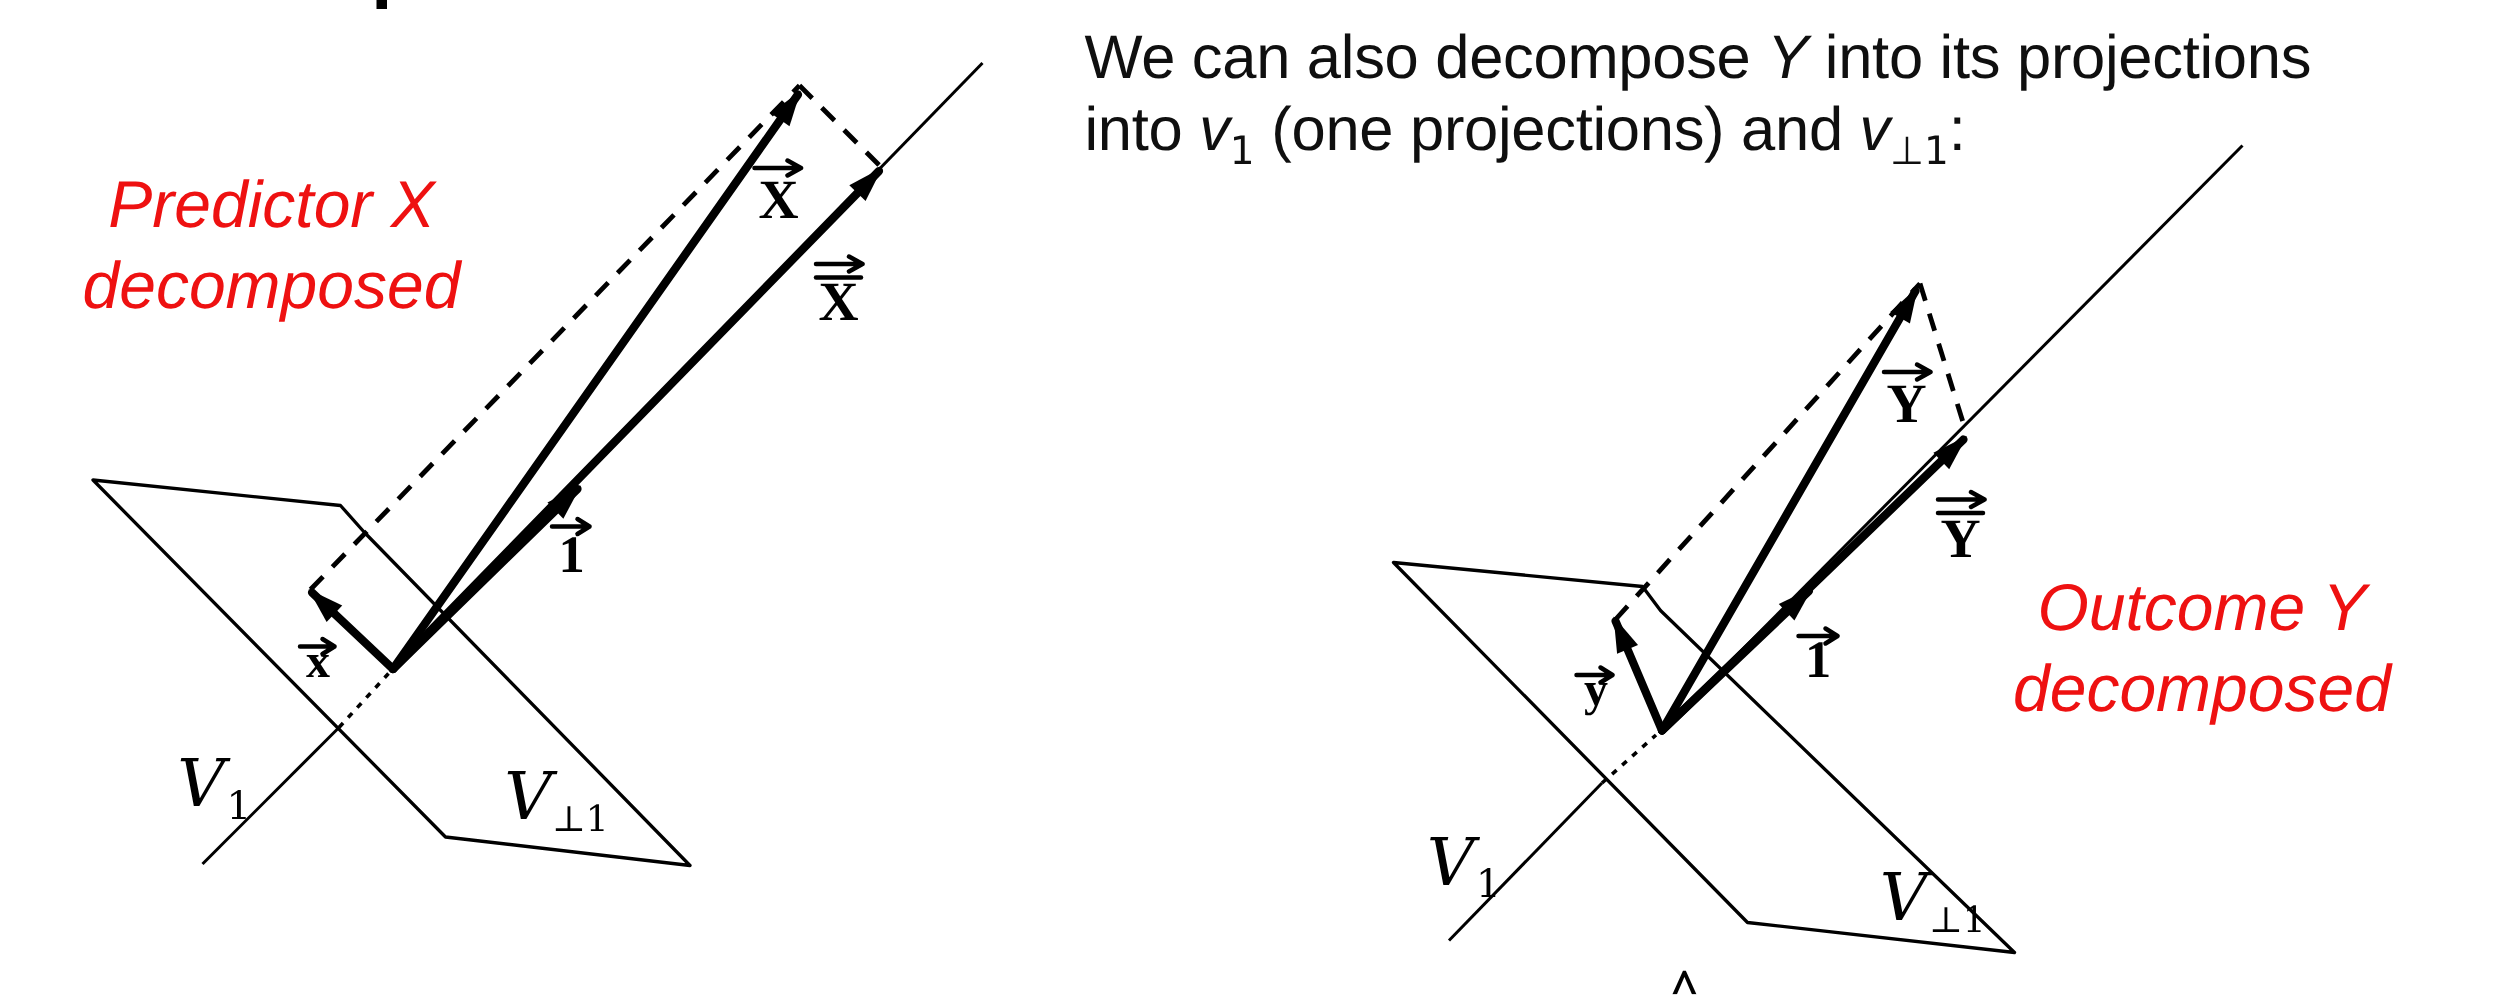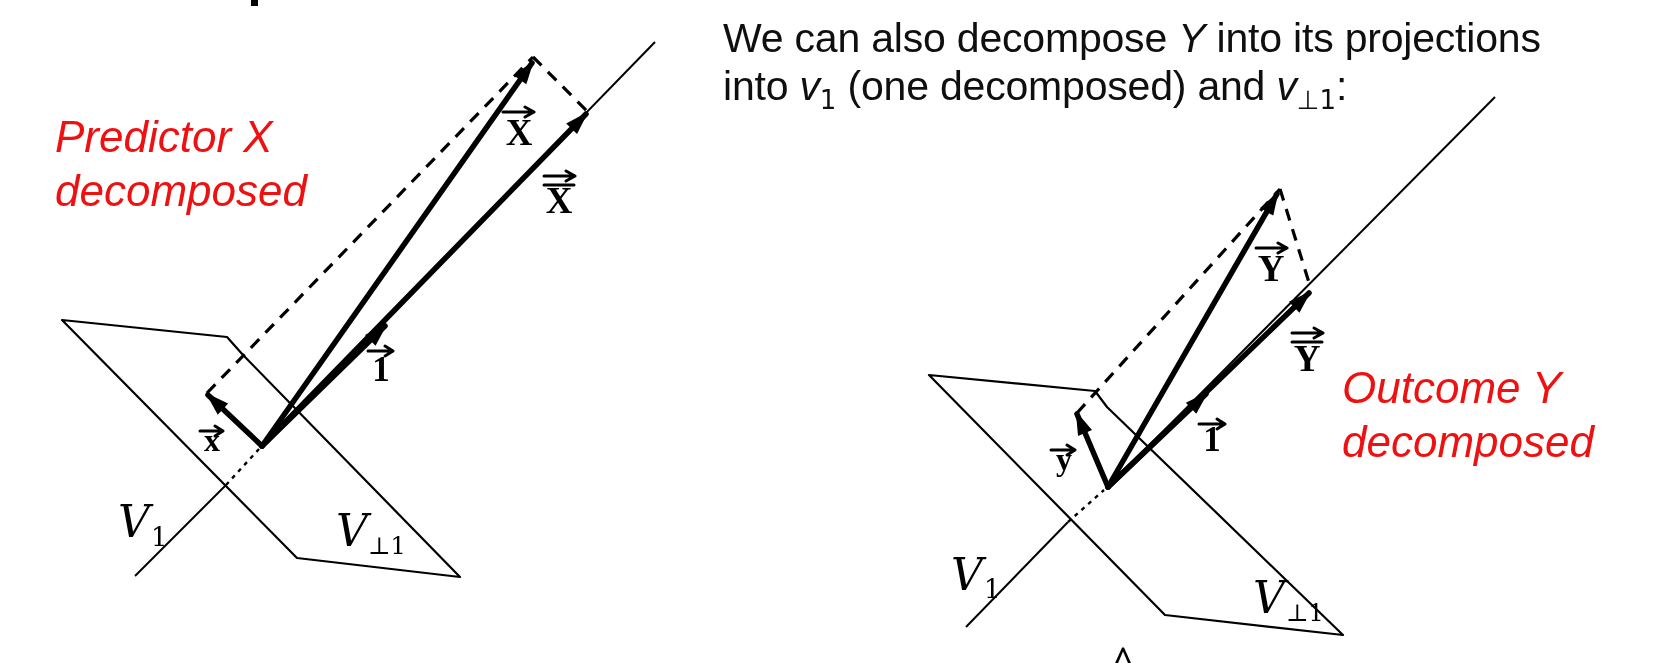--- a/index.html
+++ b/index.html
@@ -12,45 +12,45 @@
     position:absolute; left:723px; top:14px; font-size:41px; line-height:48px;
     color:#0f0f0f; letter-spacing:-0.2px; white-space:nowrap;
   }
   .intro .it { font-style:italic; }
   .intro sub {
     font-size:26px; position:relative; top:9px; vertical-align:baseline;
     font-family:"DejaVu Sans", sans-serif; letter-spacing:0;
   }
   .note {
     position:absolute; font-size:44px; line-height:54px; font-style:italic;
-    color:#ee1111; white-space:nowrap;
+    color:#ee1111; white-space:nowrap;text-align:center;
   }
   .note-left  { left:55px;  top:110px; }
-  .note-right { left:1342px; top:361px; }
+  .note-right { left:1342px; top:379px; }
   svg.layer { position:absolute; left:0; top:0; }
   .mt { font-family:"Liberation Serif", serif; font-weight:bold; fill:#000; }
   .vs { font-family:"DejaVu Serif", serif; font-style:italic; fill:#000; }
   .ss { font-family:"DejaVu Serif", serif; fill:#000; }
   .thin   { stroke:#000; stroke-width:2;   fill:none; }
   .plane  { stroke:#000; stroke-width:2.2; fill:none; stroke-linejoin:round; }
   .thick  { stroke:#000; stroke-width:5.5; fill:none; stroke-linecap:round; }
   .dash   { stroke:#000; stroke-width:3.2; fill:none; stroke-dasharray:12 9; }
   .hidden { stroke:#000; stroke-width:2.4; fill:none; stroke-dasharray:4 5; }
   .deco   { stroke:#000; stroke-width:3;   fill:none; stroke-linecap:round; }
 </style>
 </head>
 <body>
 
 <div class="stage">
 
   <div class="frag"></div>
 
   <div class="intro">
     <div><span>We can also decompose </span><span class="it">Y</span><span> into its projections</span></div>
-    <div><span>into </span><span class="it">v</span><sub>1</sub><span> (one decomposed) and </span><span class="it">v</span><sub>⊥1</sub><span>:</span></div>
+    <div><span>into </span><span class="it">v</span><sub>1</sub><span> (one projections) and </span><span class="it">v</span><sub>⊥1</sub><span>:</span></div>
   </div>
 
   <div class="note note-left">
     <div>Predictor X</div>
     <div>decomposed</div>
   </div>
   <div class="note note-right">
     <div>Outcome Y</div>
     <div>decomposed</div>
   </div>

